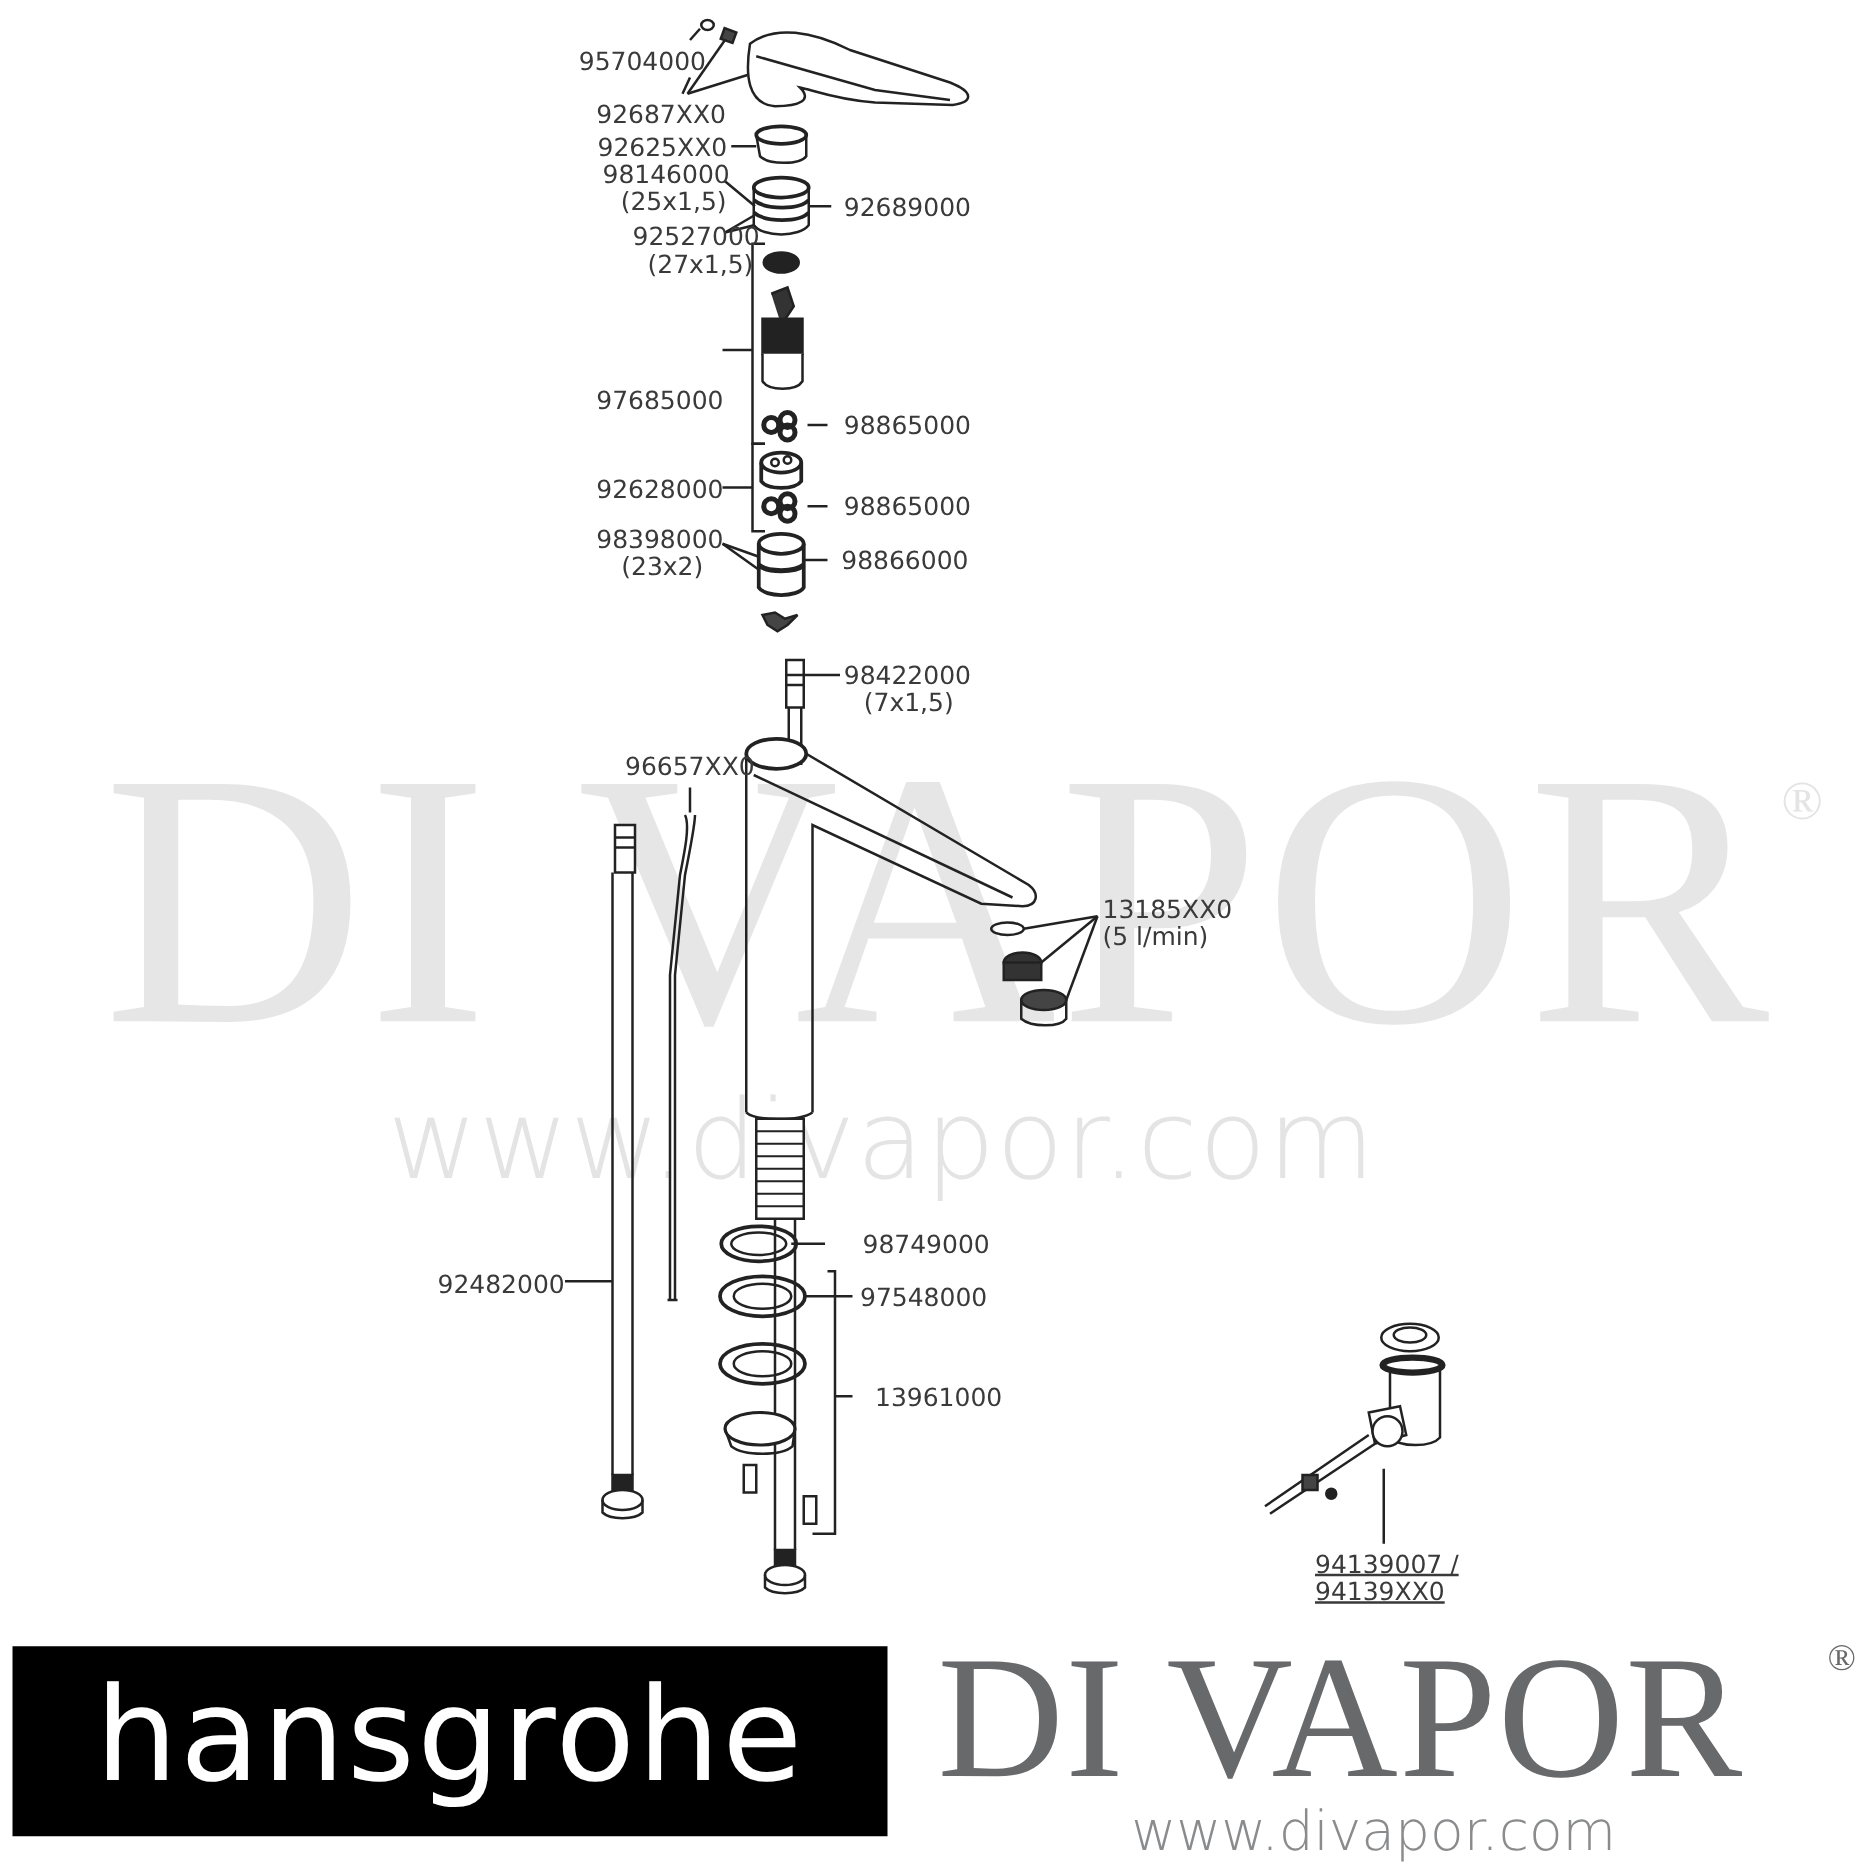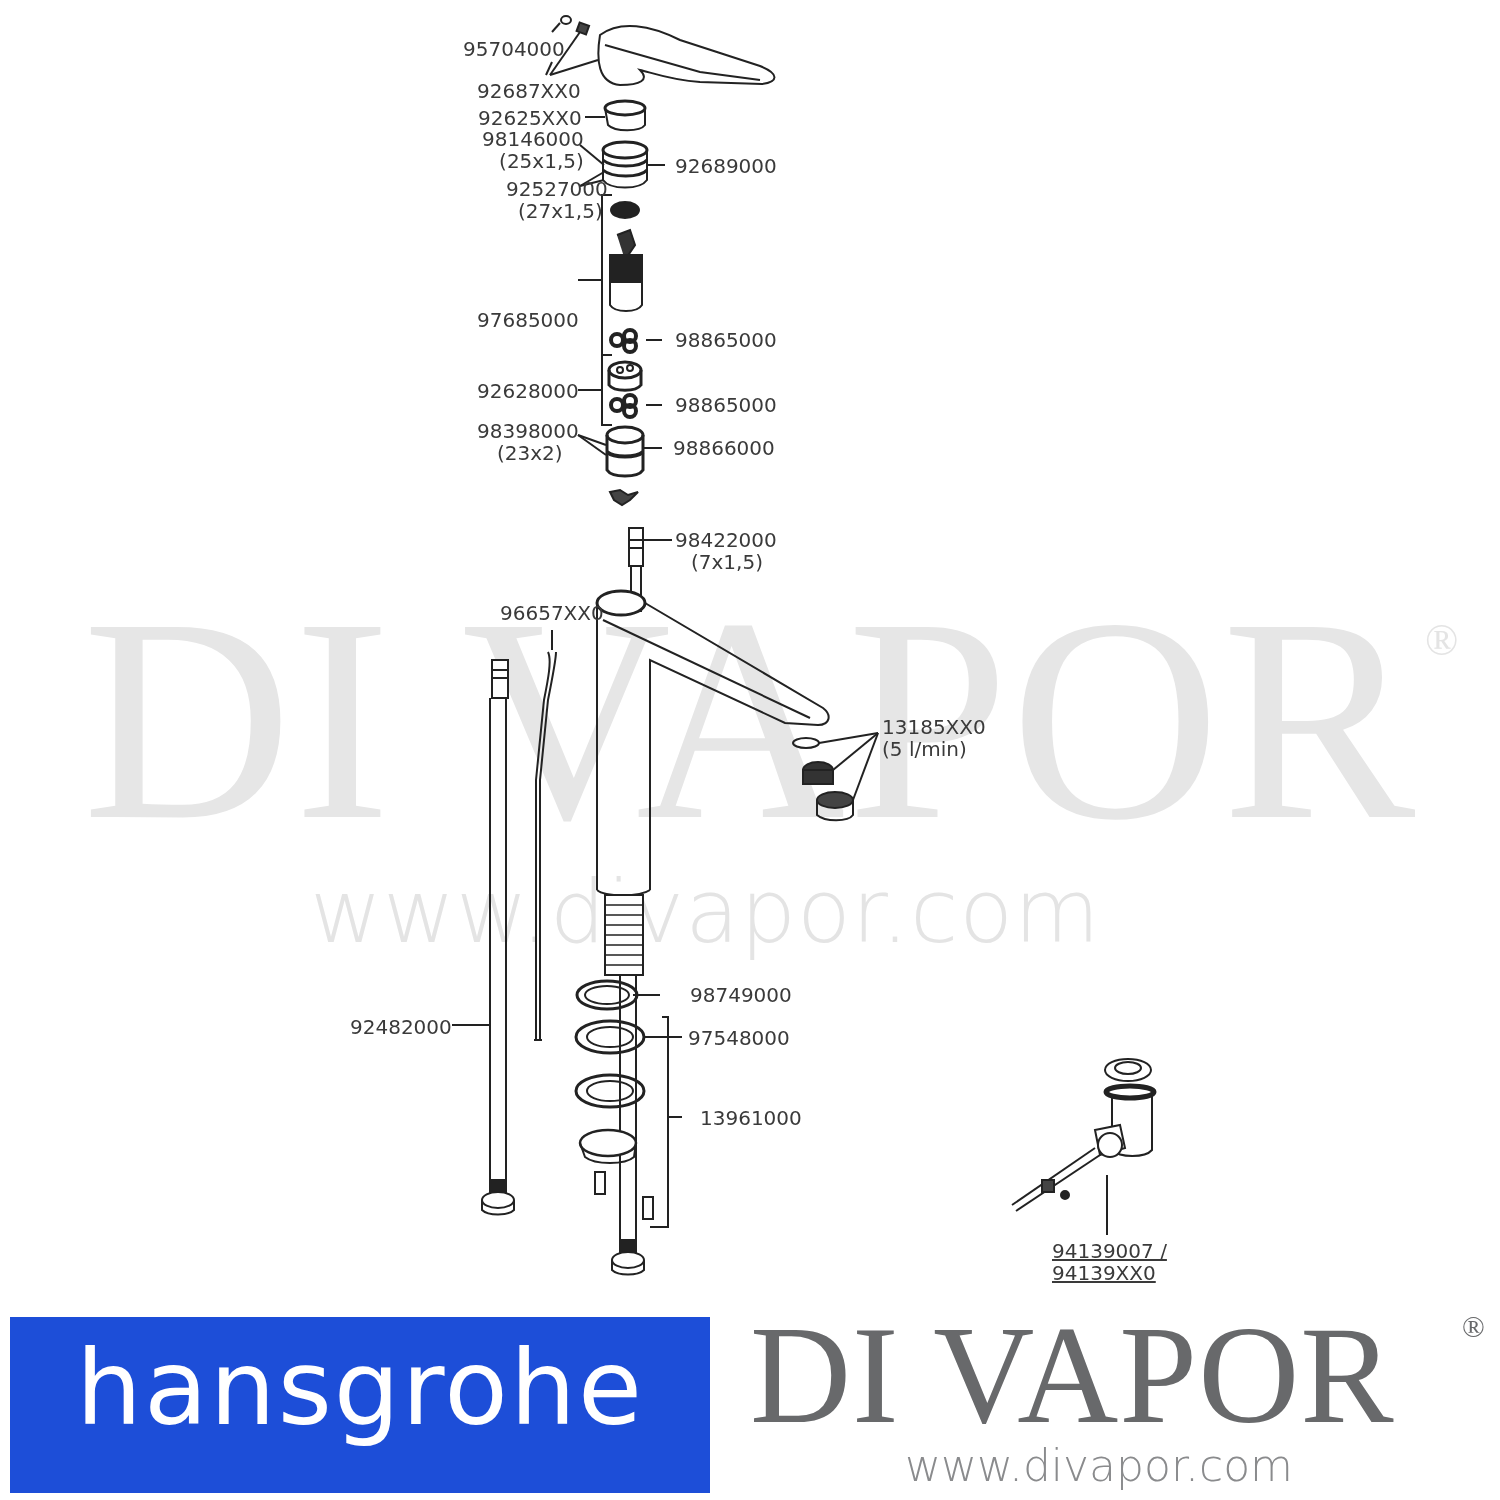--- a/index.html
+++ b/index.html
@@ -3,21 +3,21 @@
 <meta charset="utf-8">
 <style>
   html, body { margin:0; padding:0; background:#ffffff; }
   body { width:1500px; height:1500px; position:relative; overflow:hidden; font-family:"DejaVu Sans", sans-serif; }
   .wm-big { position:absolute; left:0; top:575px; width:1500px; text-align:center;
     font-family:"Liberation Serif", serif; font-size:290px; color:#e6e6e6; letter-spacing:2px; line-height:1; white-space:nowrap; }
   .wm-reg { position:absolute; left:1425px; top:615px; font-family:"Liberation Serif", serif; font-size:44px; color:#e4e4e4; }
   .wm-url { position:absolute; left:310px; top:860px; font-family:"DejaVu Sans", sans-serif; font-weight:200; font-size:88px; color:#e4e4e4; letter-spacing:1px; white-space:nowrap; }
   svg.diagram { position:absolute; left:0; top:0; }
   .lbl { position:absolute; font-family:"DejaVu Sans", sans-serif; font-size:20px; color:#3a3a3a; white-space:nowrap; line-height:22px; }
-  .hg-logo { position:absolute; left:10px; top:1317px; width:700px; height:176px; background:#1d4ed8; }
+  .hg-logo { position:absolute; left:10px; top:1317px; width:700px; height:152px; background:#000000; }
   .hg-text { position:absolute; left:0; top:10px; width:700px; text-align:center; font-family:"DejaVu Sans", sans-serif; font-size:104px; color:#ffffff; letter-spacing:2px; }
   .dv-logo { position:absolute; left:750px; top:1305px; font-family:"Liberation Serif", serif; font-size:140px; color:#68696b; line-height:1; letter-spacing:1px; white-space:nowrap; }
   .dv-reg { position:absolute; left:1462px; top:1310px; font-family:"Liberation Serif", serif; font-size:30px; color:#68696b; }
   .dv-url { position:absolute; left:905px; top:1440px; font-family:"DejaVu Sans", sans-serif; font-weight:200; font-size:44px; color:#8a8b8d; white-space:nowrap; }
 </style>
 </head>
 <body>
 
 <div class="wm-big">DI VAPOR</div>
 <div class="wm-reg">®</div>
@@ -180,21 +180,21 @@
     <line x1="1100" y1="1155" x2="1016" y2="1211"></line>
     <rect x="1042" y="1180" width="12" height="12" fill="#444"></rect>
     <ellipse cx="1065" cy="1195" rx="4" ry="4" fill="#222"></ellipse>
     <line x1="1107" y1="1175" x2="1107" y2="1235"></line>
   </g>
 </svg>
 
 <div class="lbl" style="left:463px;top:38px;"><span>95704000</span></div>
 <div class="lbl" style="left:477px;top:80px;"><span>92687XX0</span></div>
 <div class="lbl" style="left:478px;top:107px;"><span>92625XX0</span></div>
-<div class="lbl" style="left:482px;top:128px;text-align:right;"><span>98146000</span><br><span style="padding-left:12px;">(25x1,5)</span></div>
+<div class="lbl" style="left:482px;top:128px;text-align:center;"><span>98146000</span><br><span style="padding-left:12px;">(25x1,5)</span></div>
 <div class="lbl" style="left:675px;top:155px;"><span>92689000</span></div>
 <div class="lbl" style="left:506px;top:178px;"><span>92527000</span><br><span style="padding-left:12px;">(27x1,5)</span></div>
 <div class="lbl" style="left:477px;top:269px;margin-top:40px;"><span>97685000</span></div>
 <div class="lbl" style="left:675px;top:329px;"><span>98865000</span></div>
 <div class="lbl" style="left:477px;top:380px;"><span>92628000</span></div>
 <div class="lbl" style="left:675px;top:394px;"><span>98865000</span></div>
 <div class="lbl" style="left:477px;top:420px;"><span>98398000</span><br><span style="padding-left:20px;">(23x2)</span></div>
 <div class="lbl" style="left:673px;top:437px;"><span>98866000</span></div>
 <div class="lbl" style="left:675px;top:529px;"><span>98422000</span><br><span style="padding-left:16px;">(7x1,5)</span></div>
 <div class="lbl" style="left:477px;top:602px;margin-left:23px;"><span>96657XX0</span></div>

